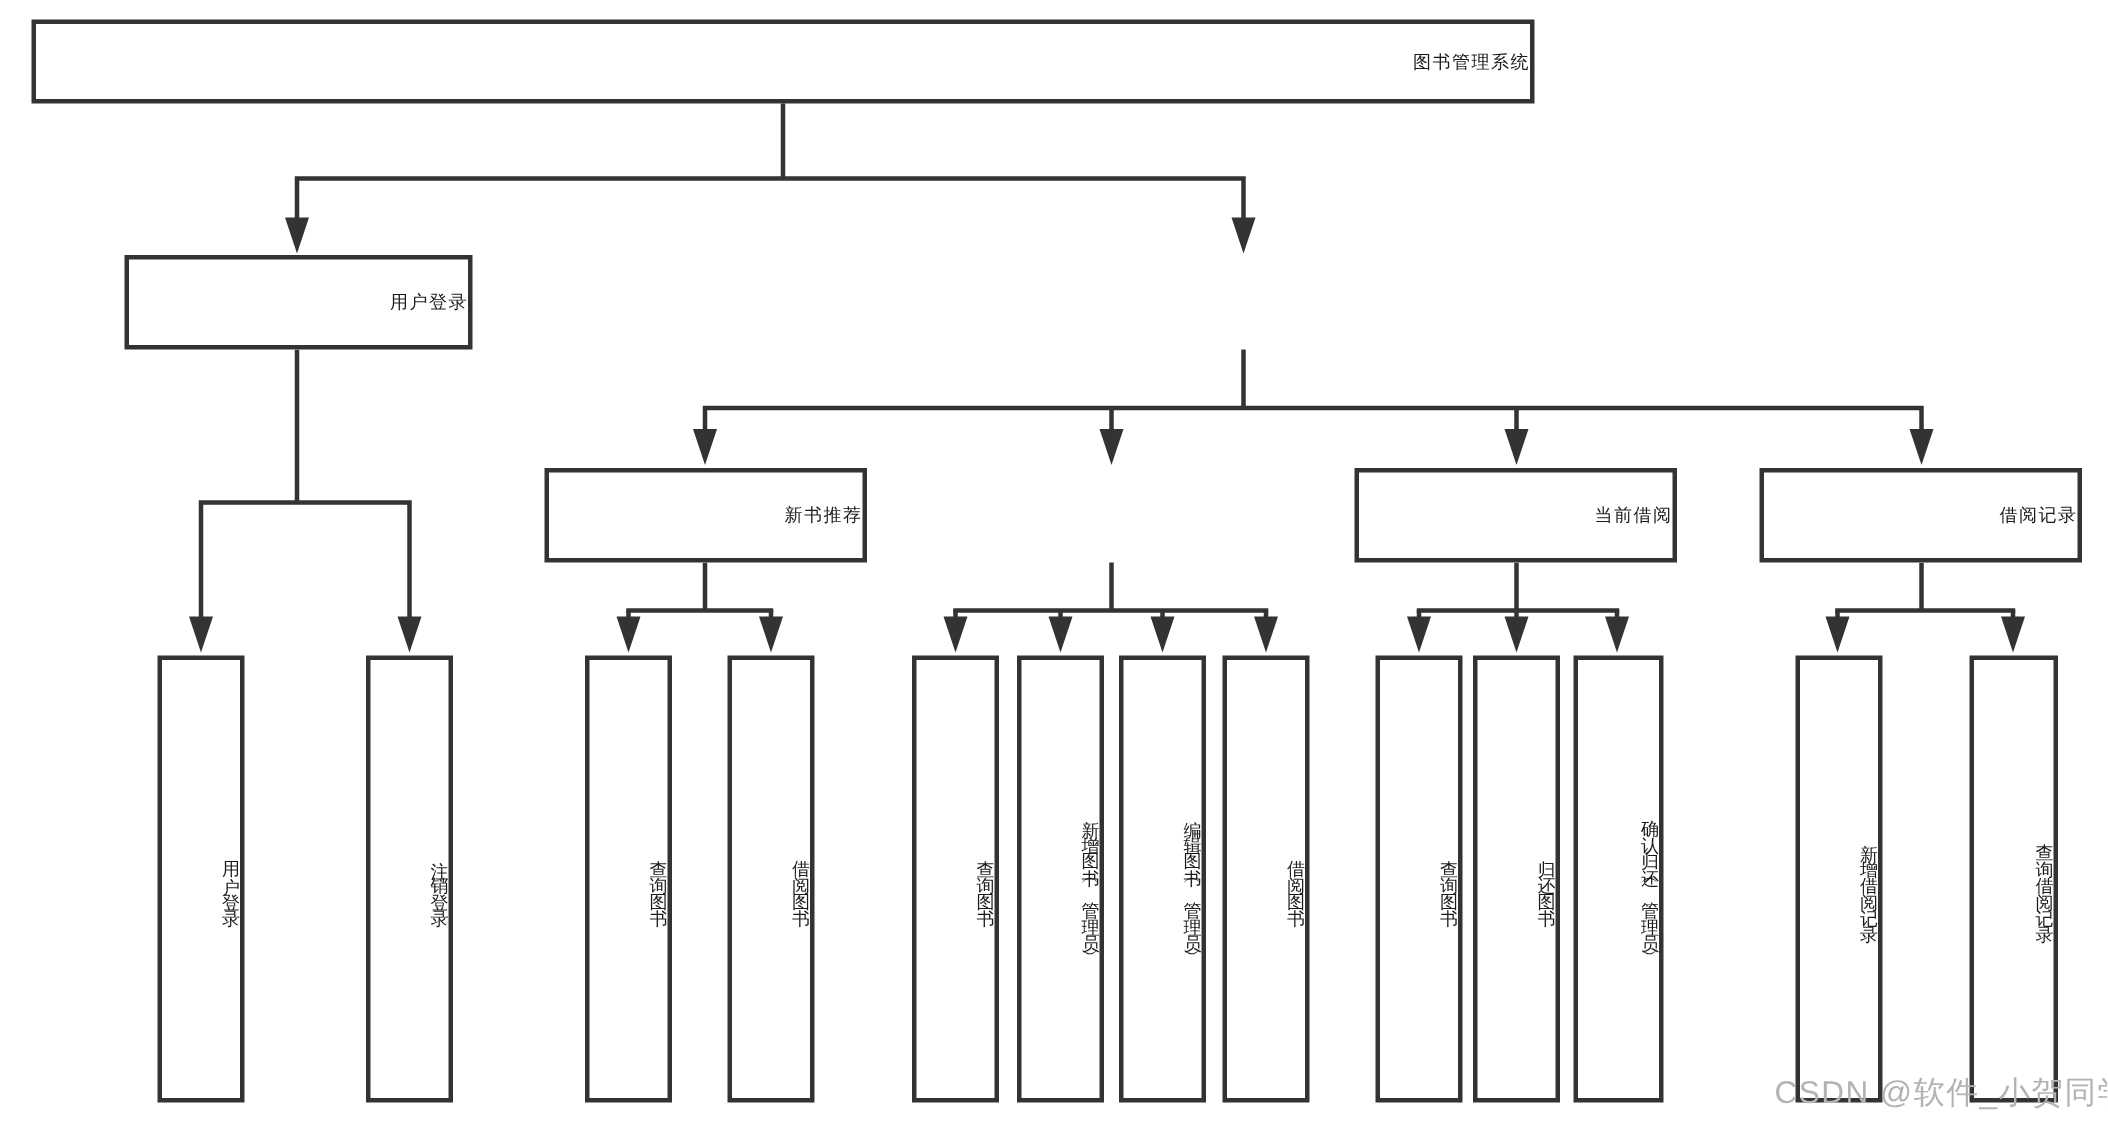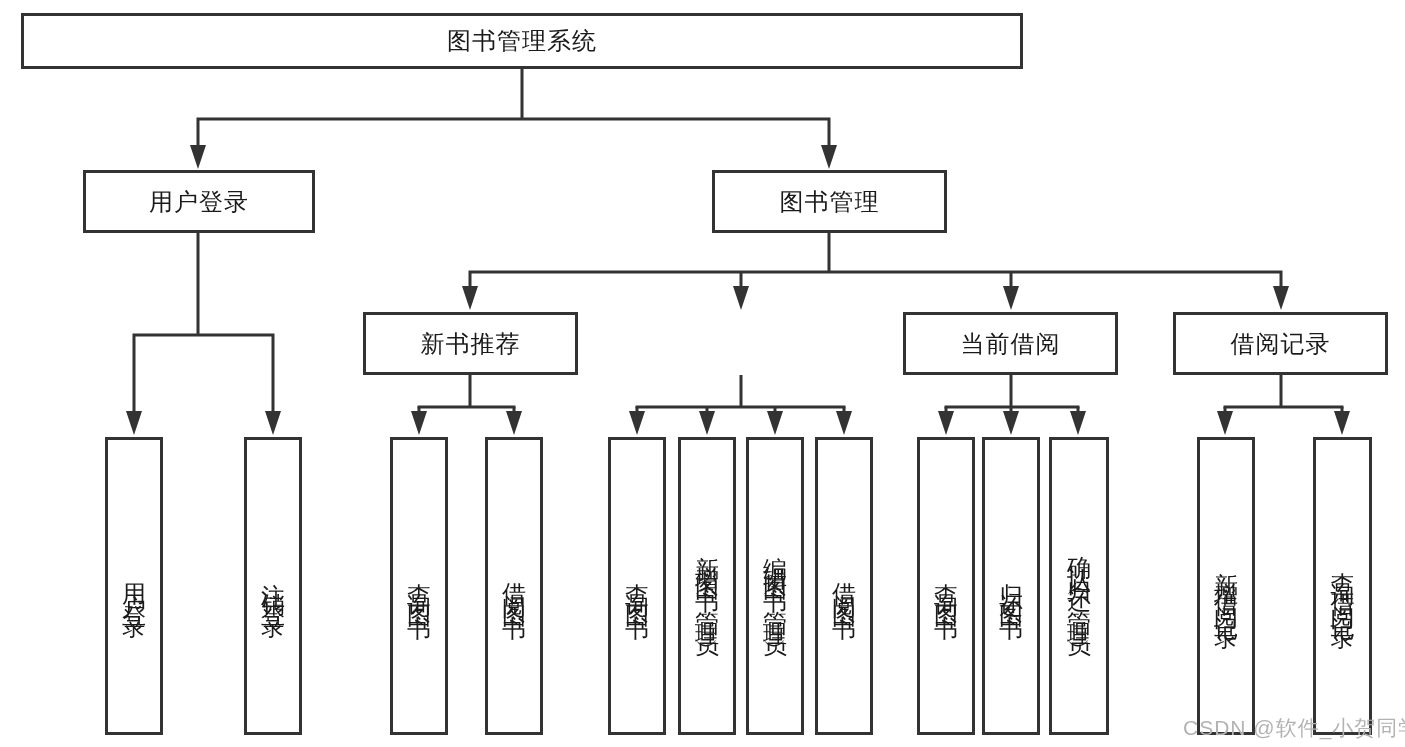--- a/index.html
+++ b/index.html
@@ -23,23 +23,23 @@
     height: 747px;
     pointer-events: none;
   }
   .box {
     position: absolute;
     box-sizing: border-box;
     border: 3px solid #333333;
     background: #ffffff;
     display: flex;
     align-items: center;
-    justify-content: center;
+    justify-content: flex-end;
     color: #1a1a1a;
-    font-size: 24px;
+    font-size: 12px;
     letter-spacing: 1px;
     white-space: nowrap;
   }
   
   .root-box   { left: 21px;  top: 13px;  width: 1002px; height: 56px; }
   .l2-a       { left: 83px;  top: 170px; width: 232px;  height: 63px; }
   .l2-b       { left: 712px; top: 170px; width: 235px;  height: 63px; }
   .l3         { top: 312px;  width: 215px; height: 63px; }
   .l3-a { left: 363px; }
   .l3-b { left: 633px; }
@@ -127,23 +127,20 @@
     </g>
   </svg>
 
   <div class="box root-box">
     <span>图书管理系统</span>
   </div>
 
   <div class="box l2-a">
     <span>用户登录</span>
   </div>
-  <div class="box l2-b">
-    <span>图书管理</span>
-  </div>
 
   <div class="box l3 l3-a">
     <span>新书推荐</span>
   </div>
   <div class="box l3 l3-d">
     <span>借阅记录</span>
   </div>
   <div class="box l3 l3-c">
     <span>当前借阅</span>
   </div>

